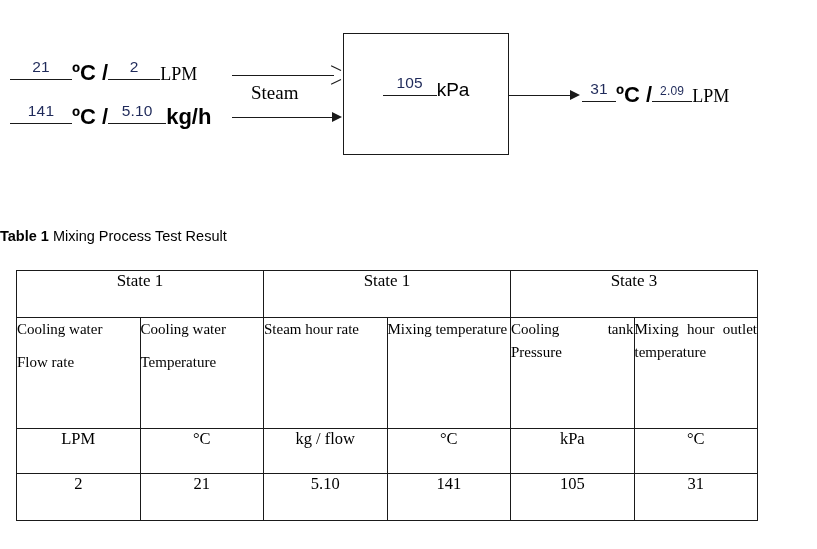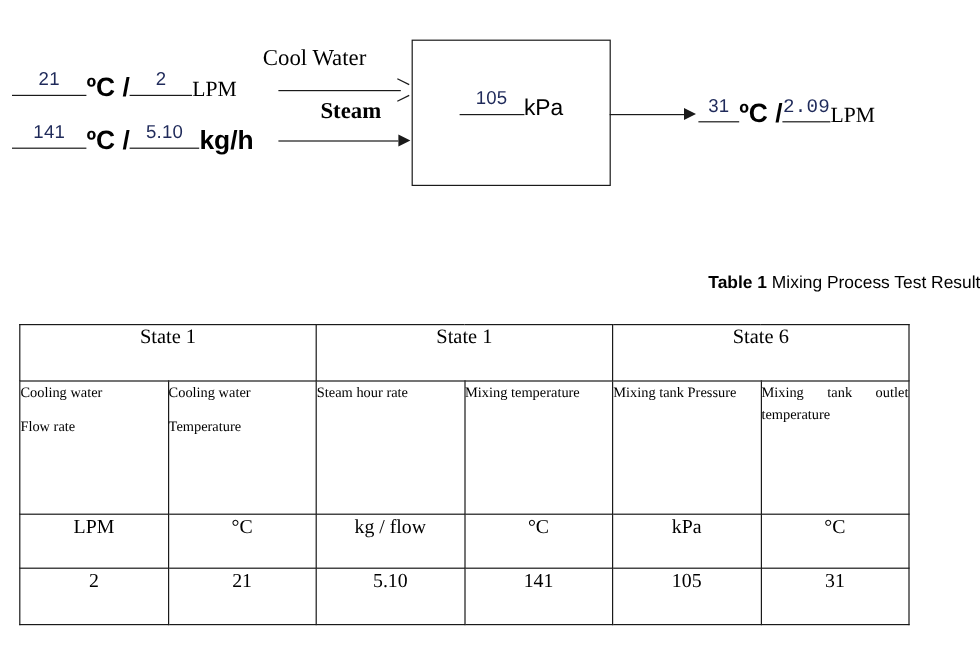--- a/index.html
+++ b/index.html
@@ -136,29 +136,29 @@
   
   #out-group {
     position: absolute;
     left: 582px;
     top: 80px;
     white-space: nowrap;
     font-size: 19px;
   }
   #out-group .blank.b-temp { width: 34px; }
   #out-group .blank.b-flow { width: 40px; }
-  #out-group .blank.b-flow .val { font-size: 16px; font-family: Liberation Mono, monospace; }
+  #out-group .blank.b-flow .val { font-size: 12px; }
 
   
   #caption {
     position: absolute;
     left: 0;
     top: 228px;
     width: 817px;
-    text-align: right;
+    text-align: left;
     font-family: "Liberation Sans", sans-serif;
     font-size: 14.5px;
   }
   #caption .cap-strong { font-weight: bold; }
 
   #result-table {
     position: absolute;
     left: 16px;
     top: 270px;
     width: 742px;
@@ -173,21 +173,21 @@
     vertical-align: top;
   }
   .r-state td {
     height: 46px;
     text-align: center;
     vertical-align: middle;
     font-size: 17px;
   }
   .r-desc td {
     height: 110px;
-    font-size: 12px;
+    font-size: 15px;
     padding: 7px 9px 0 9px;
     line-height: 1.52;
     text-align: justify;
     text-align-last: left;
   }
   .r-desc td .gap { display: block; height: 10px; }
   .r-units td {
     height: 44px;
     text-align: center;
     vertical-align: middle;
@@ -206,25 +206,24 @@
 <div id="diagram">
 
   <div class="blank-group" id="in-line-1">
     <span class="blank b-temp"><span class="val">21</span></span><span class="unit">ºC /</span><span class="blank b-flow"><span class="val">2</span></span><span class="unit-plain">LPM</span>
   </div>
 
   <div class="blank-group" id="in-line-2">
     <span class="blank b-temp"><span class="val">141</span></span><span class="unit">ºC /</span><span class="blank b-flow"><span class="val">5.10</span></span><span class="unit">kg/h</span>
   </div>
 
-  <div class="flow-label" style="left:219px; top:38px;">Cool Water</div>
   <div class="arrow-line" style="left:232px; top:75px; width:102px;"></div>
   <div class="arrow-head open" style="left:330px; top:70px;"></div>
 
-  <div class="flow-label" style="left:267px; top:82px;font-weight:bold;">Steam</div>
+  <div class="flow-label" style="left:251px; top:82px;">Steam</div>
   <div class="arrow-line" style="left:232px; top:117px; width:100px;"></div>
   <div class="arrow-head" style="left:332px; top:112px;"></div>
 
   <div id="tank">
     <div id="tank-inner">
       <span class="blank b-press"><span class="val">105</span></span><span class="unit-kpa">kPa</span>
     </div>
   </div>
 
   <div class="arrow-line" style="left:508px; top:95px; width:64px;"></div>
@@ -238,37 +237,37 @@
 <div id="caption">
   <span class="cap-strong">Table 1</span>
   <span>Mixing Process Test Result</span>
 </div>
 
 <table id="result-table">
   <tbody>
     <tr class="r-state">
       <td colspan="2">State 1</td>
       <td colspan="2">State 1</td>
-      <td colspan="2">State 6</td>
+      <td colspan="2">State 3</td>
     </tr>
     <tr class="r-desc">
       <td>
         <span>Cooling water</span>
         <span class="gap"></span>
         <span>Flow rate</span>
       </td>
       <td>
         <span>Cooling water</span>
         <span class="gap"></span>
         <span>Temperature</span>
       </td>
       <td>Steam hour rate</td>
       <td>Mixing temperature</td>
-      <td>Mixing tank Pressure</td>
-      <td>Mixing tank outlet temperature</td>
+      <td>Cooling tank Pressure</td>
+      <td>Mixing hour outlet temperature</td>
     </tr>
     <tr class="r-units">
       <td>LPM</td>
       <td>°C</td>
       <td>kg / flow</td>
       <td>°C</td>
       <td>kPa</td>
       <td>°C</td>
     </tr>
     <tr class="r-values">

